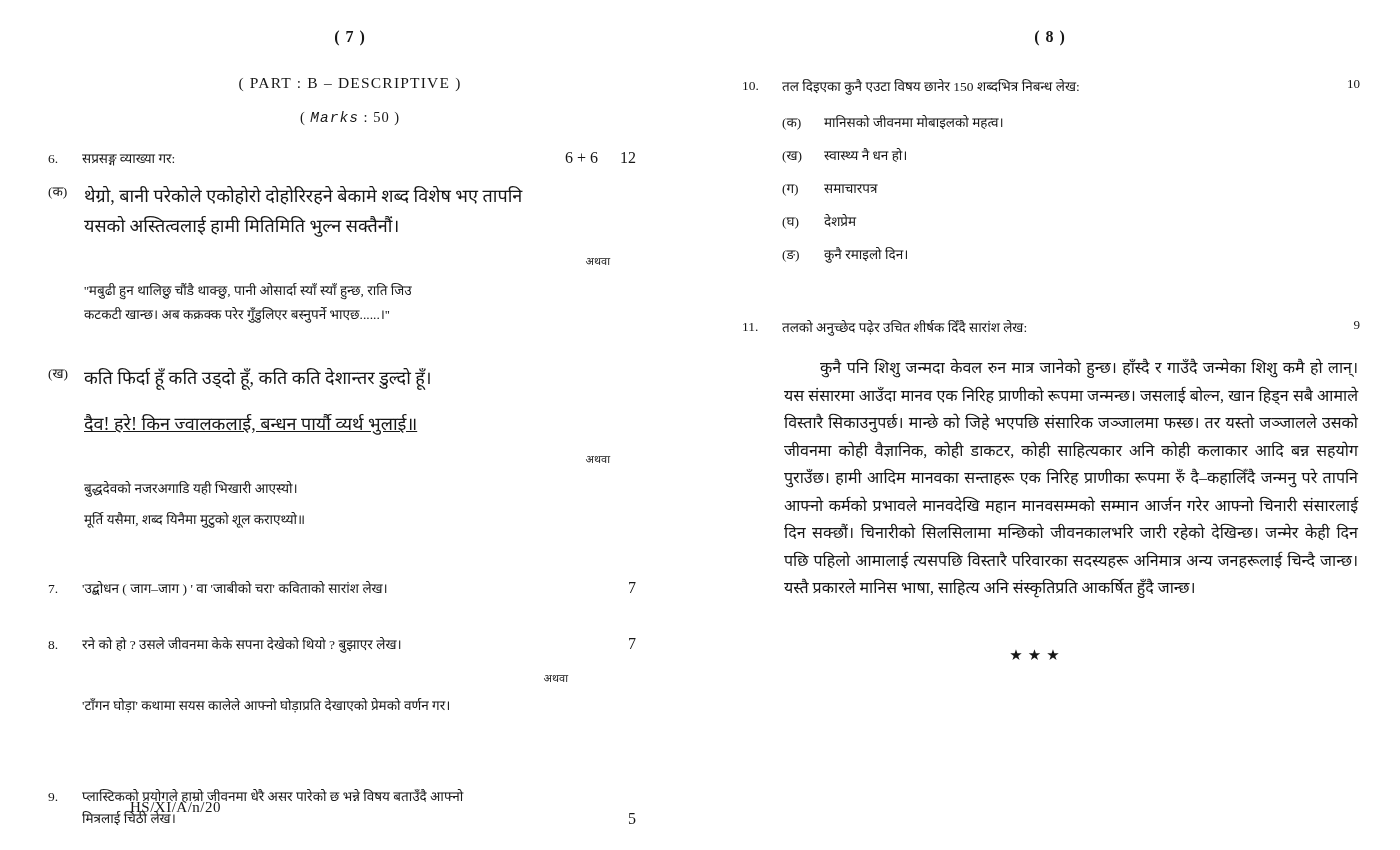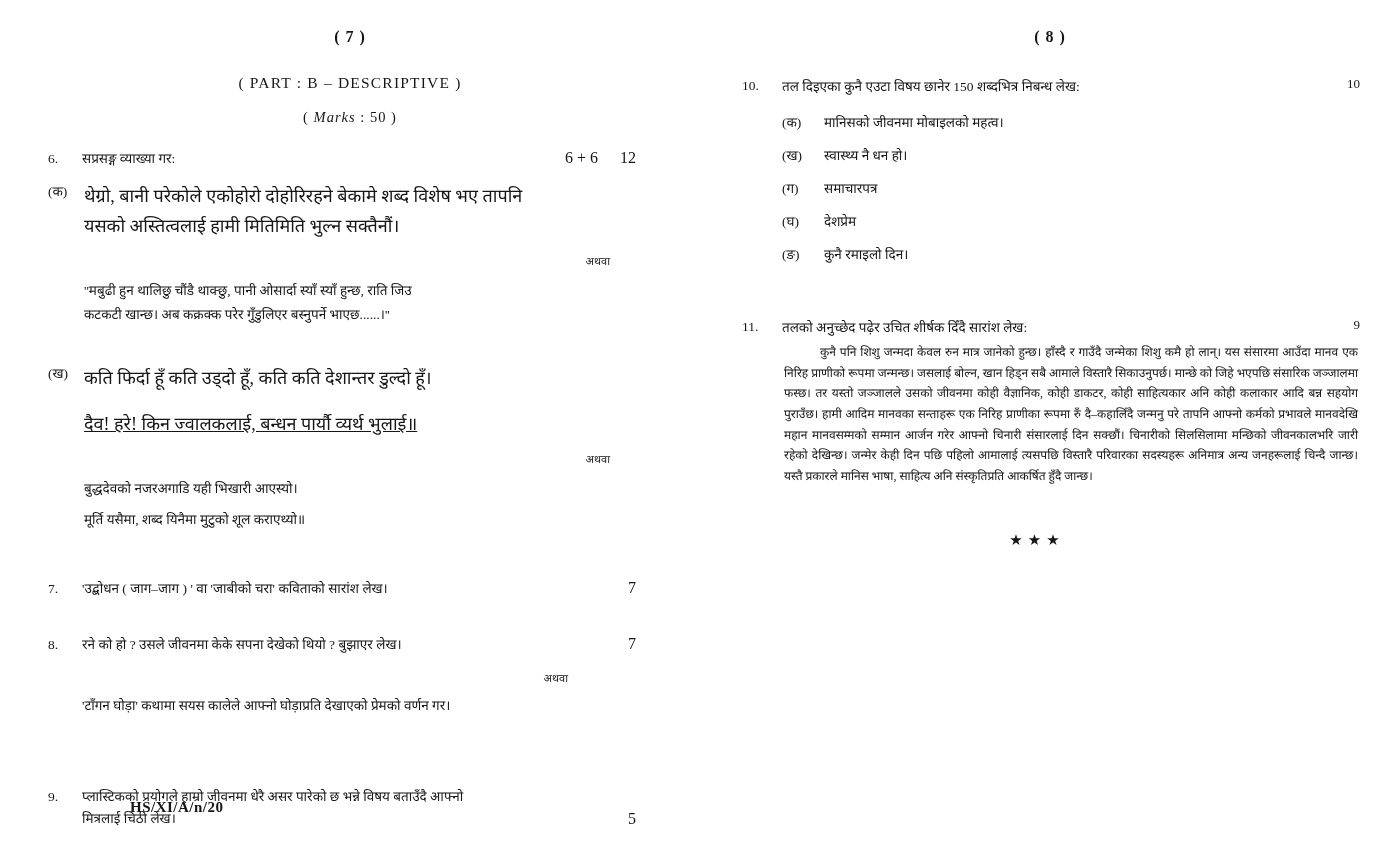--- a/index.html
+++ b/index.html
@@ -39,21 +39,21 @@
     font-size: 15.5px;
     letter-spacing: 1.2px;
     margin-top: 28px;
   }
   .marks-line {
     text-align: center;
     font-size: 14.5px;
     letter-spacing: 1px;
     margin-top: 17px;
   }
-  .marks-line i { font-style: italic; }
+  .marks-line i { font-style: italic; font-family: Liberation Mono, monospace; }
 
   .content {
     margin-top: 22px;
     padding: 0 42px 0 48px;
   }
 
   .q-row {
     display: flex;
     align-items: flex-start;
     position: relative;
@@ -153,40 +153,40 @@
   }
   .r-sub-label {
     width: 42px;
     flex: 0 0 42px;
     font-size: 13.5px;
   }
   .r-sub-text {
     font-size: 13.5px;
   }
   .passage {
-    font-size: 12px;
+    font-size: 16px;
     line-height: 1.72;
     text-align: justify;
-    margin-top: 4px;
+    margin-top: 16px;
     padding-left: 42px;
     padding-right: 2px;
   }
   .stars {
     text-align: center;
     font-size: 15px;
     letter-spacing: 5px;
     margin-top: 44px;
     padding-right: 28px;
   }
 
   .footer {
     position: absolute;
     bottom: 34px;
     font-size: 15px;
-    font-weight: bold;
+    font-weight: normal;
     letter-spacing: 0.5px;
     font-family: "Liberation Serif", serif;
   }
   .footer-left  { left: 130px; }
 </style>
 </head>
 <body>
 
 <div class="page page-left">
 

